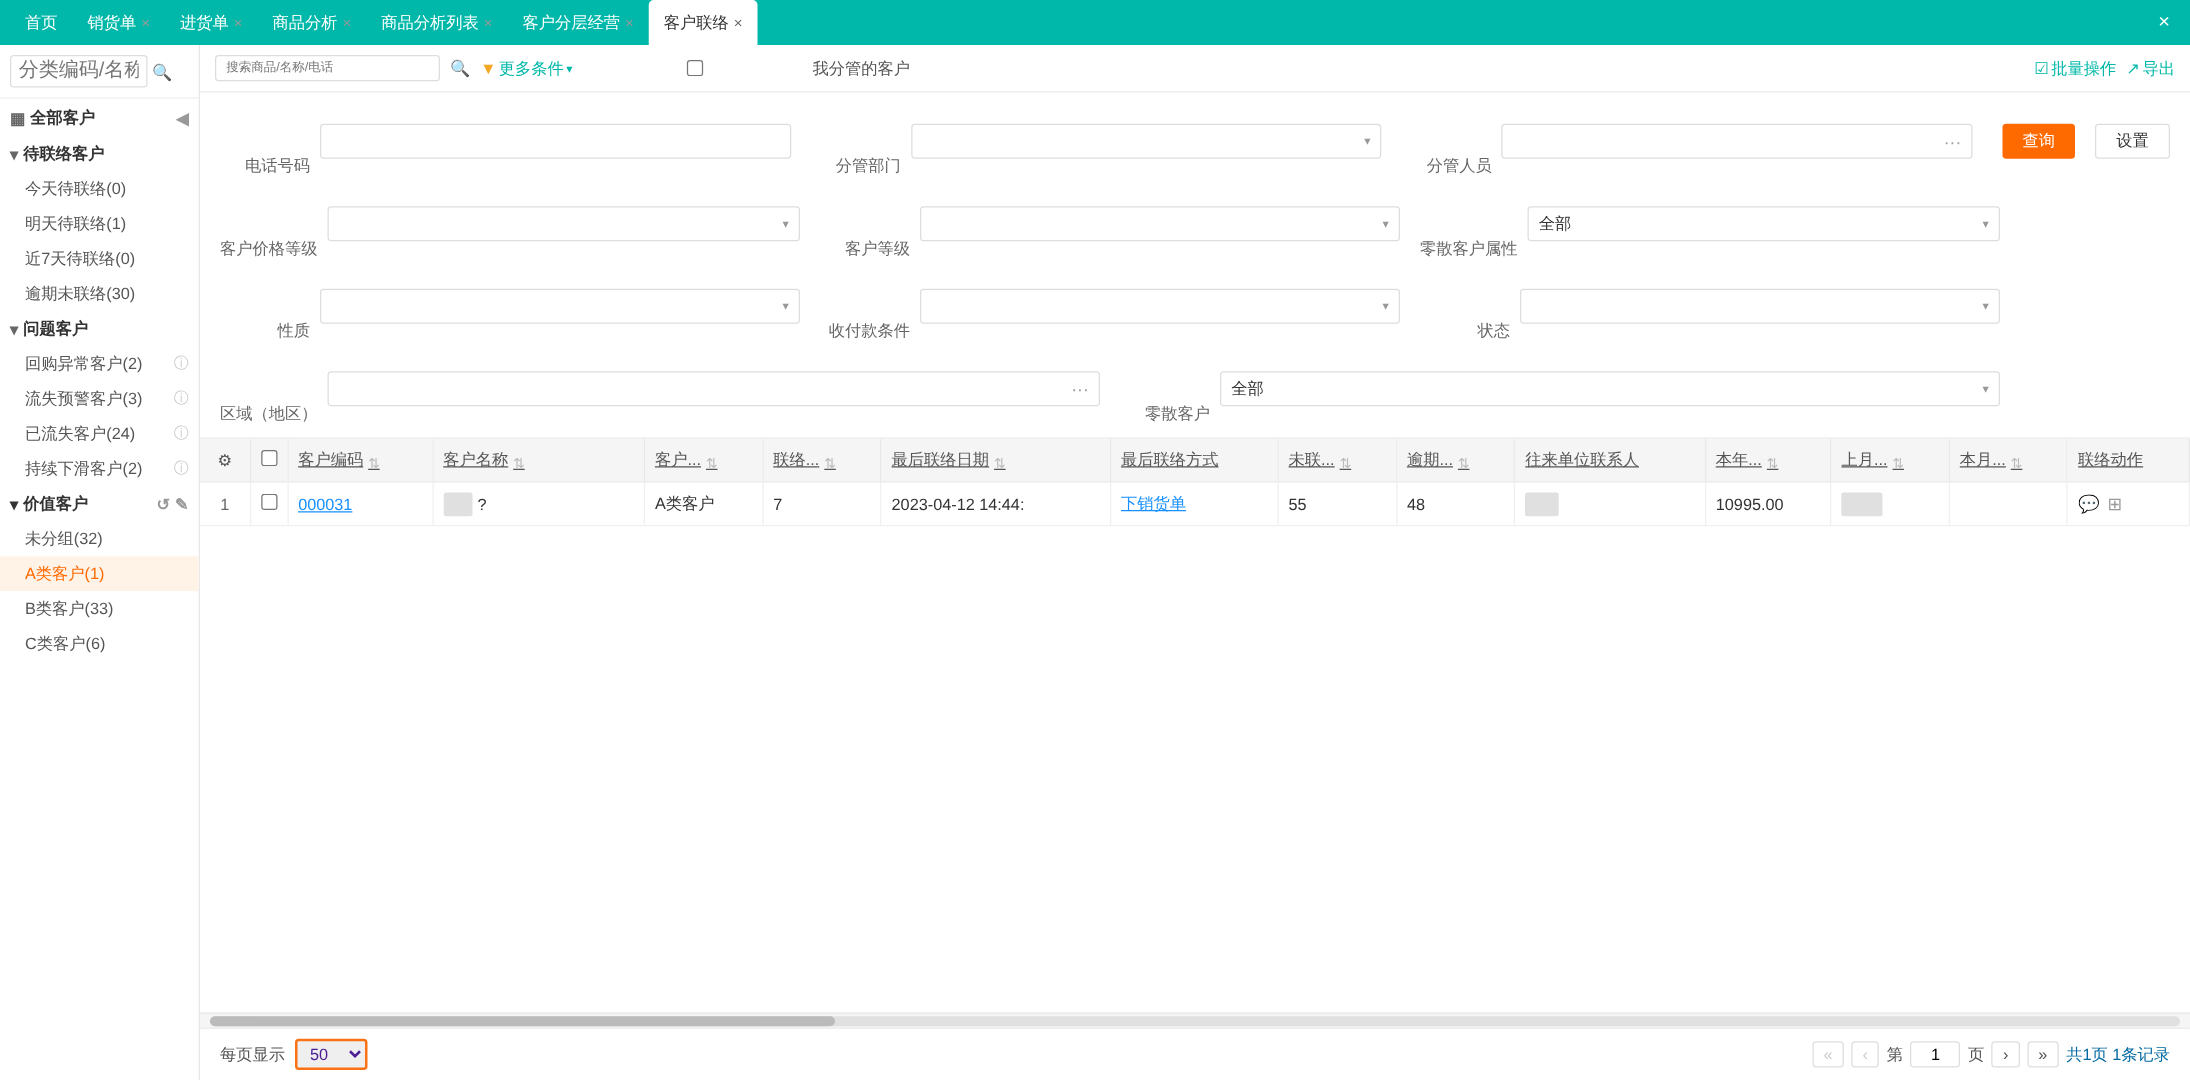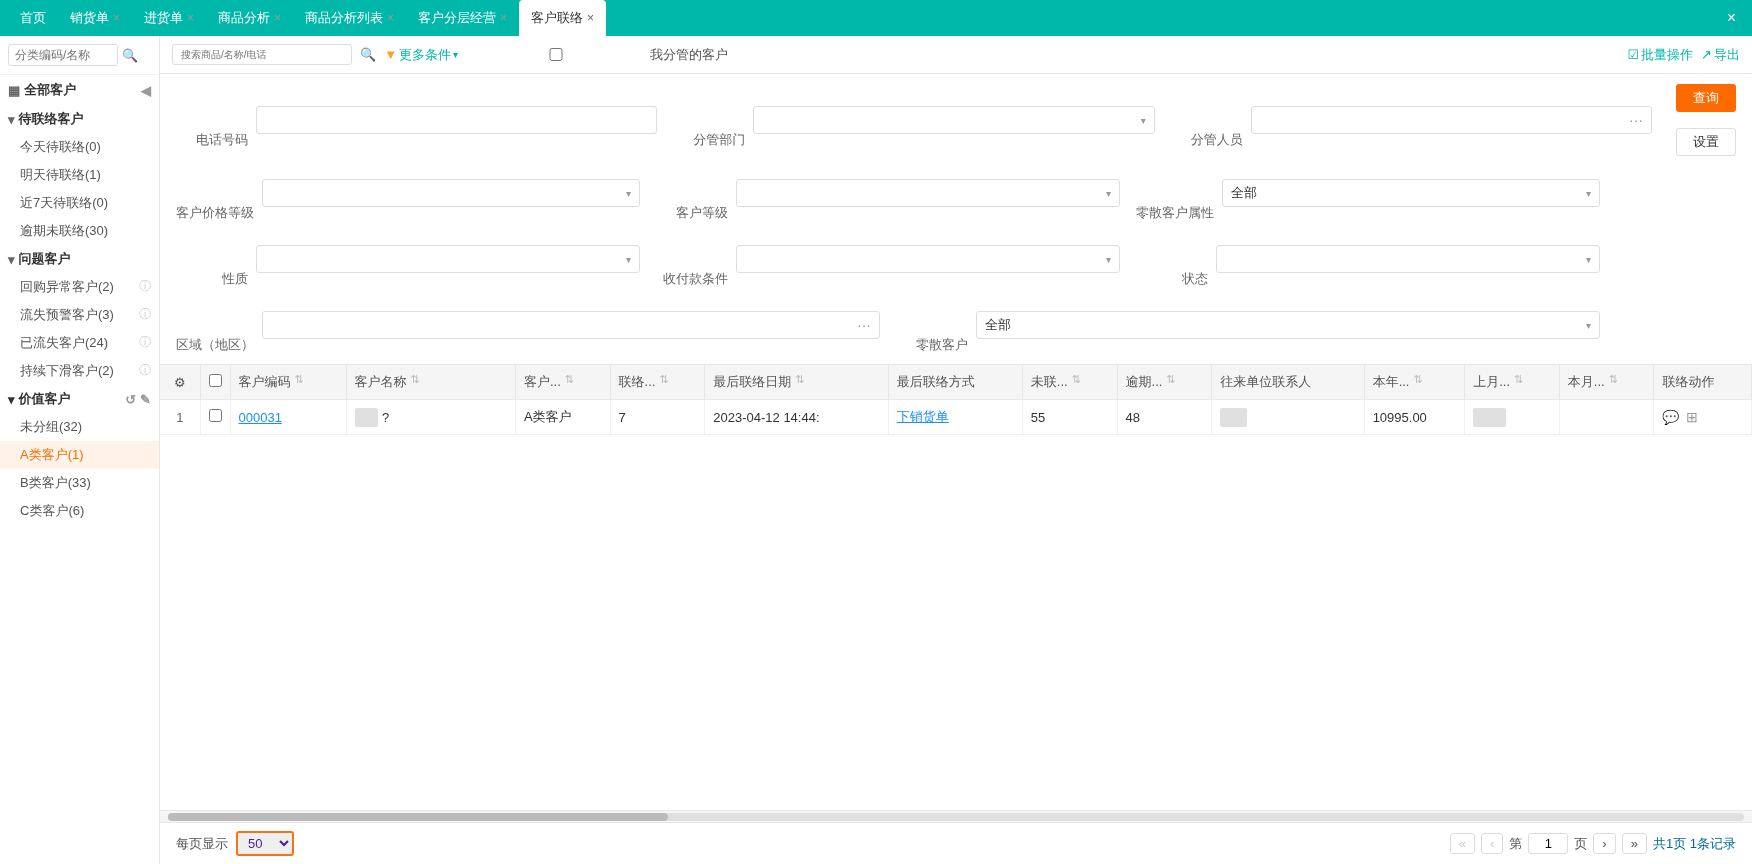--- a/index.html
+++ b/index.html
@@ -57,21 +57,21 @@
     .sidebar-search {
       padding: 8px;
       display: flex;
       align-items: center;
       border-bottom: 1px solid #f0f0f0;
     }
     .sidebar-search input {
       border: 1px solid #ddd;
       border-radius: 3px;
       padding: 3px 6px;
-      font-size: 12px;
+      font-size: 16px;
       width: 110px;
       outline: none;
     }
     .sidebar-search .search-icon {
       margin-left: 4px;
       color: #00b8a9;
       cursor: pointer;
     }
 
     .sidebar-group-header {
@@ -213,21 +213,20 @@
       color: #333;
       background: white;
       cursor: pointer;
       position: relative;
     }
     .filter-cell .filter-input .arrow-down { color: #999; font-size: 10px; }
     .filter-cell .filter-input .dots { color: #999; font-size: 14px; }
 
     .filter-actions {
       display: flex;
-      flex-direction: column;
       gap: 16px;
       margin-left: auto;
       padding-left: 8px;
     }
     .btn-query {
       background: #ff6a00;
       color: white;
       border: none;
       border-radius: 3px;
       padding: 5px 16px;
@@ -267,22 +266,23 @@
       padding: 8px 8px;
       text-align: left;
       color: #555;
       font-weight: normal;
       white-space: nowrap;
       border-right: 1px solid #e8e8e8;
       position: relative;
     }
     thead th .th-content {
       display: flex;
-      align-items: flex-start;
+      align-items: flex-end;
       gap: 4px;
+      text-decoration: underline;
     }
     thead th .sort-icon { color: #bbb; font-size: 11px; }
     tbody tr { border-bottom: 1px solid #f0f0f0; }
     tbody td {
       padding: 8px 8px;
       color: #333;
       border-right: 1px solid #f0f0f0;
       white-space: nowrap;
     }
 

